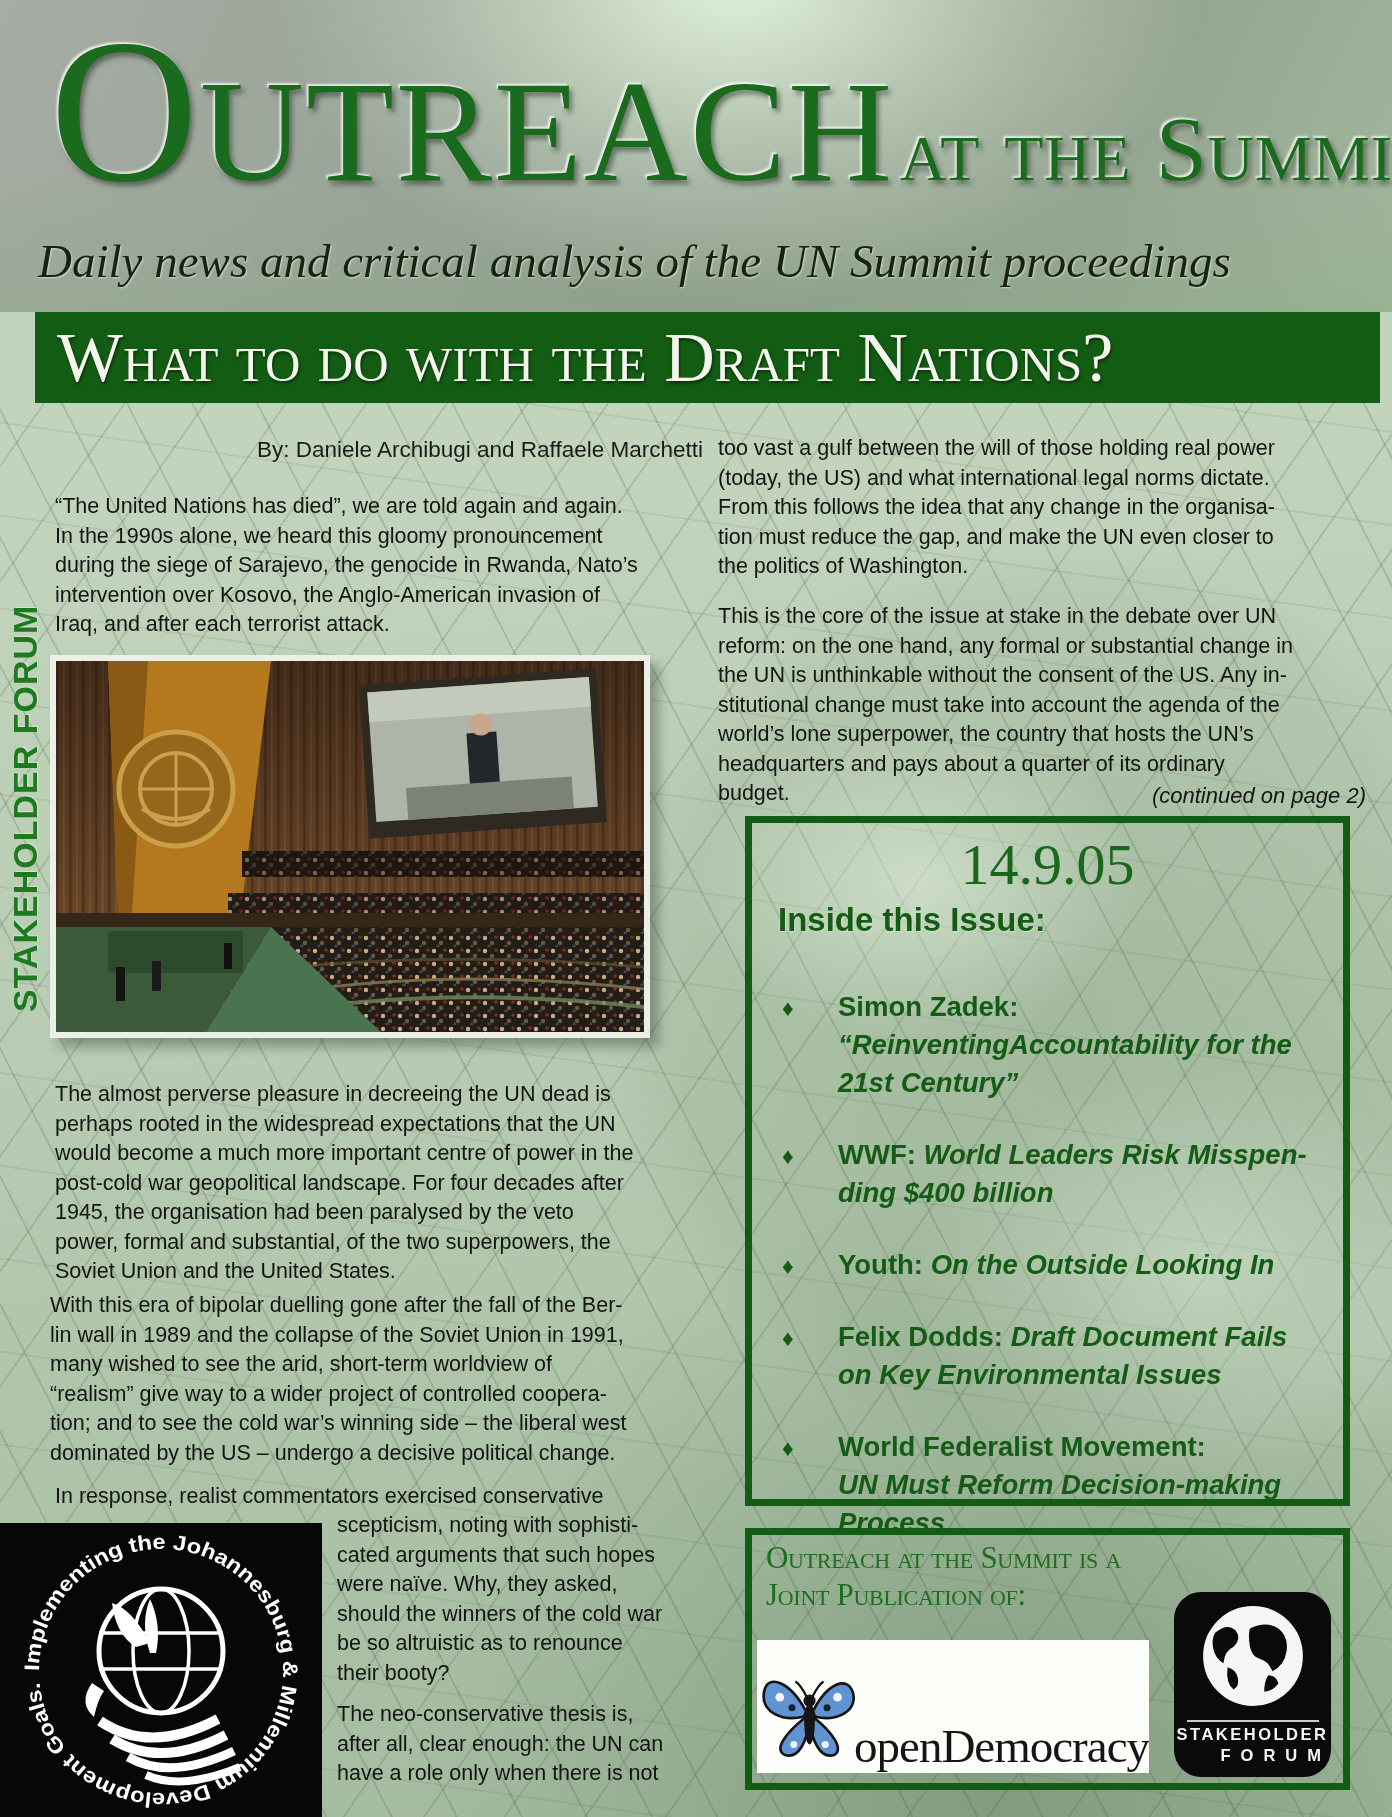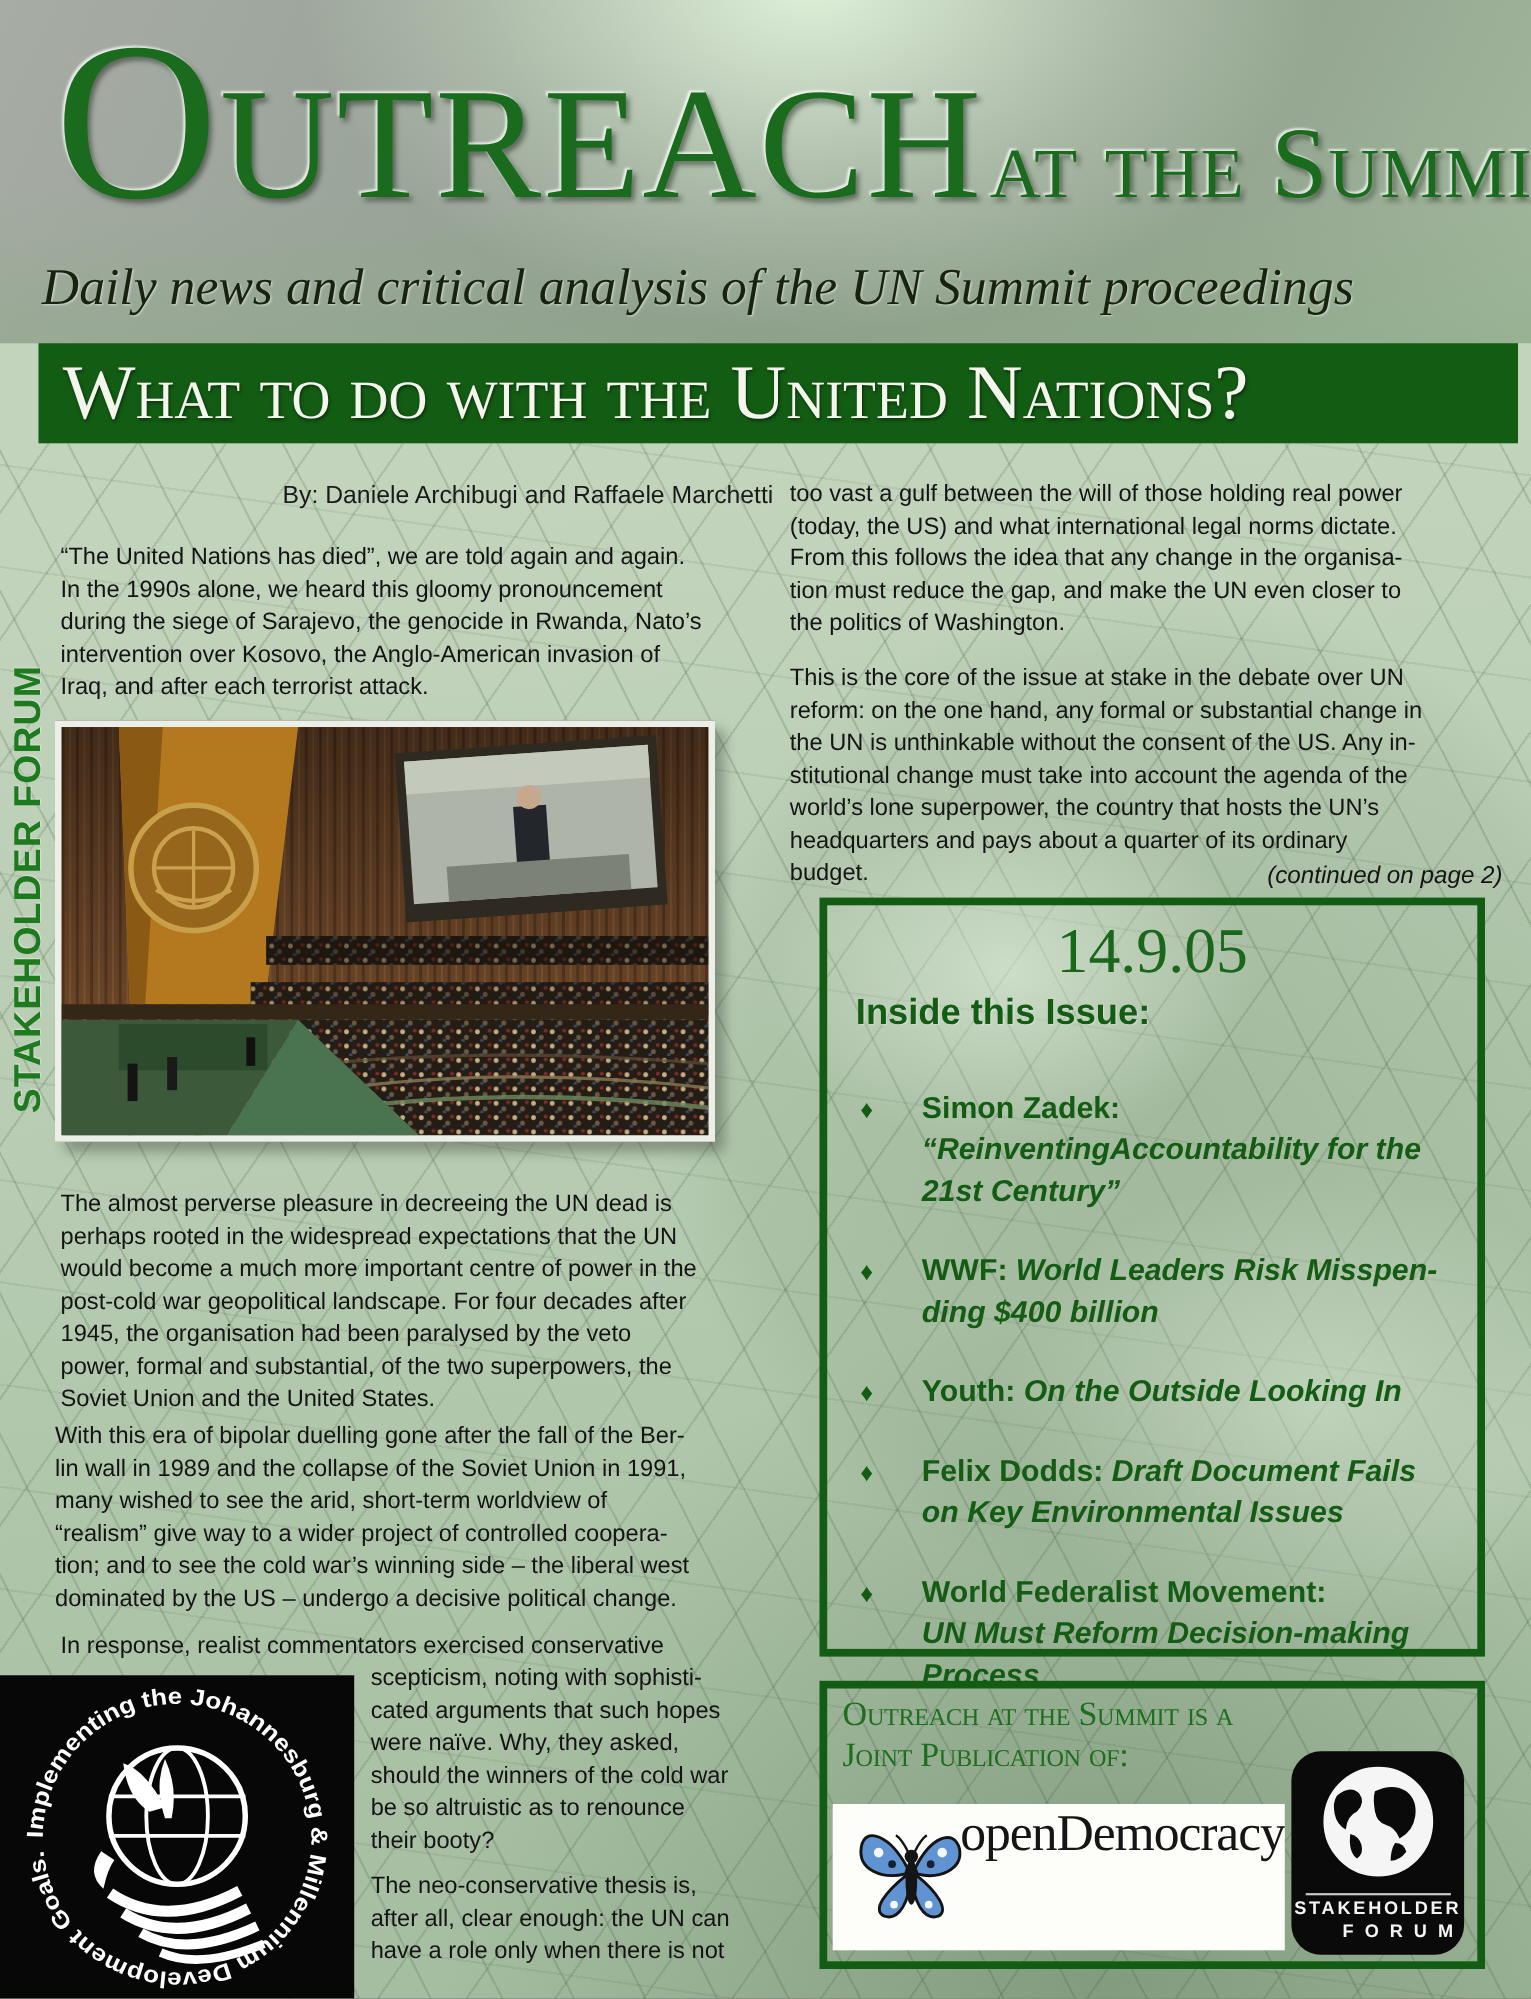--- a/index.html
+++ b/index.html
@@ -76,21 +76,21 @@
     font-weight:bold;font-size:27.5px;line-height:38px;color:#145c14;}
   .issue-list .blt{position:absolute;left:10px;top:1px;font-size:23px;}
   .issue-list .ttl{font-style:italic;}
 
   
   .pub-box{position:absolute;left:745px;top:1528px;width:591px;height:248px;border:7px solid #135c13;}
   .pub-head{position:absolute;left:14px;top:4px;width:430px;white-space:pre-line;
     font-family:"Liberation Serif","DejaVu Serif",serif;font-variant:small-caps;
     font-size:31px;line-height:1.2;letter-spacing:-0.3px;color:#1d6e1d;}
   .od-logo{position:absolute;left:5px;top:105px;width:392px;height:133px;background:#fdfdfa;
-    display:flex;align-items:flex-start;overflow:hidden;padding-left:19px;}
+    display:flex;align-items:flex-end;overflow:hidden;}
   .od-text{font-family:"Liberation Serif","DejaVu Serif",serif;font-size:47px;color:#151515;
     margin-left:-8px;letter-spacing:-1px;}
   .sf-logo{position:absolute;left:422px;top:57px;width:157px;height:185px;background:#0a0a0a;
     text-align:center;border-radius:27px;}
   .sf-line{width:132px;height:2px;background:#c9c9c9;margin:4px auto 3px auto;}
   .sf-t1{color:#f5f5f5;font-weight:bold;font-size:16.5px;letter-spacing:2.5px;}
   .sf-t2{color:#f5f5f5;font-weight:bold;font-size:16.5px;letter-spacing:10px;margin-top:2px;text-align:right;}
 
   
   .mdg-logo{position:absolute;left:0;top:1523px;width:322px;height:294px;background:#070707;overflow:hidden;}
@@ -99,21 +99,21 @@
 <body>
 
 <div class="page">
 
   <div class="header">
     <div class="masthead"><span class="t1">Outreach</span><span class="t2">at the Summit</span></div>
     <div class="tagline">Daily news and critical analysis of the UN Summit proceedings</div>
   </div>
 
   <div class="banner">
-    <div class="txt">What to do with the United Nations?</div>
+    <div class="txt">What to do with the Draft Nations?</div>
   </div>
 
   <div class="globe-bg"></div>
 
   <div class="vtext">STAKEHOLDER FORUM</div>
 
   <div class="byline">By: Daniele Archibugi and Raffaele Marchetti</div>
   <div class="para p-l1">“The United Nations has died”, we are told again and again.
 In the 1990s alone, we heard this gloomy pronouncement
 during the siege of Sarajevo, the genocide in Rwanda, Nato’s

